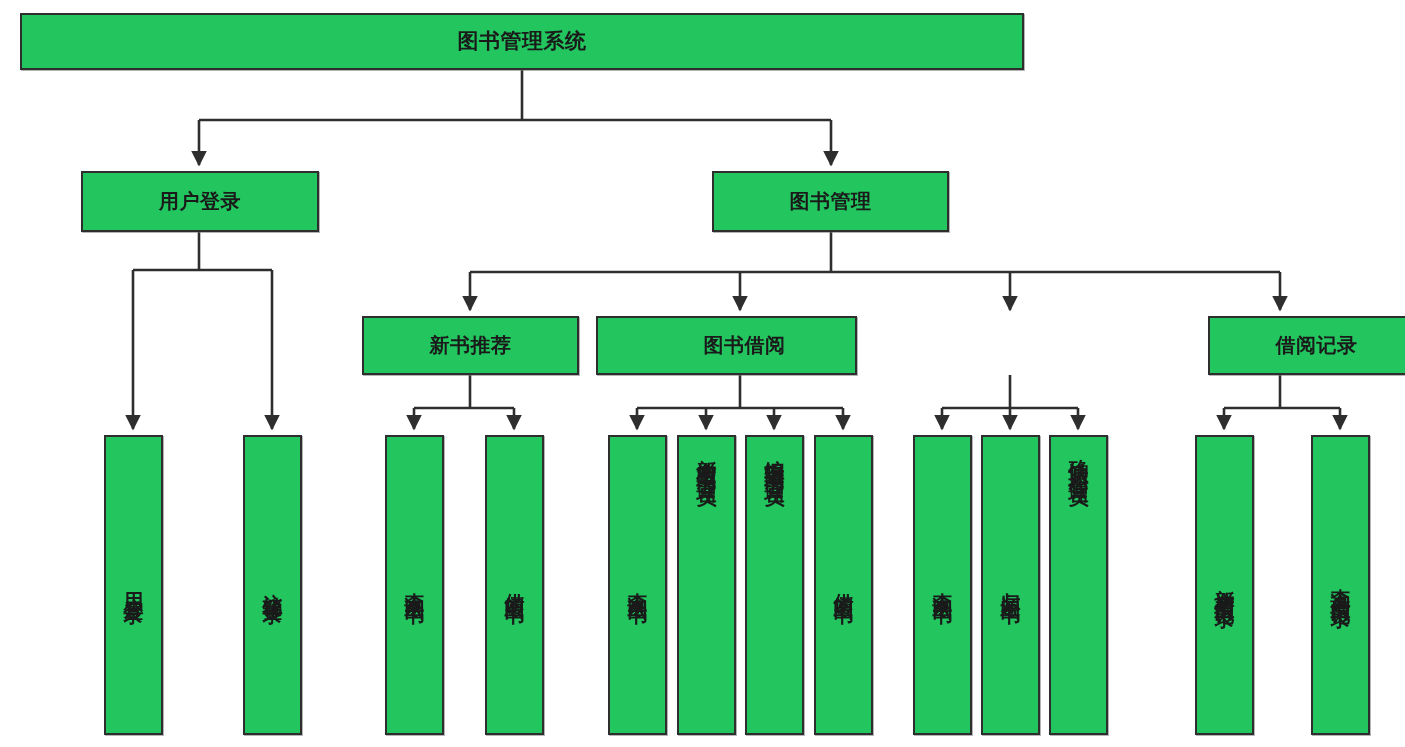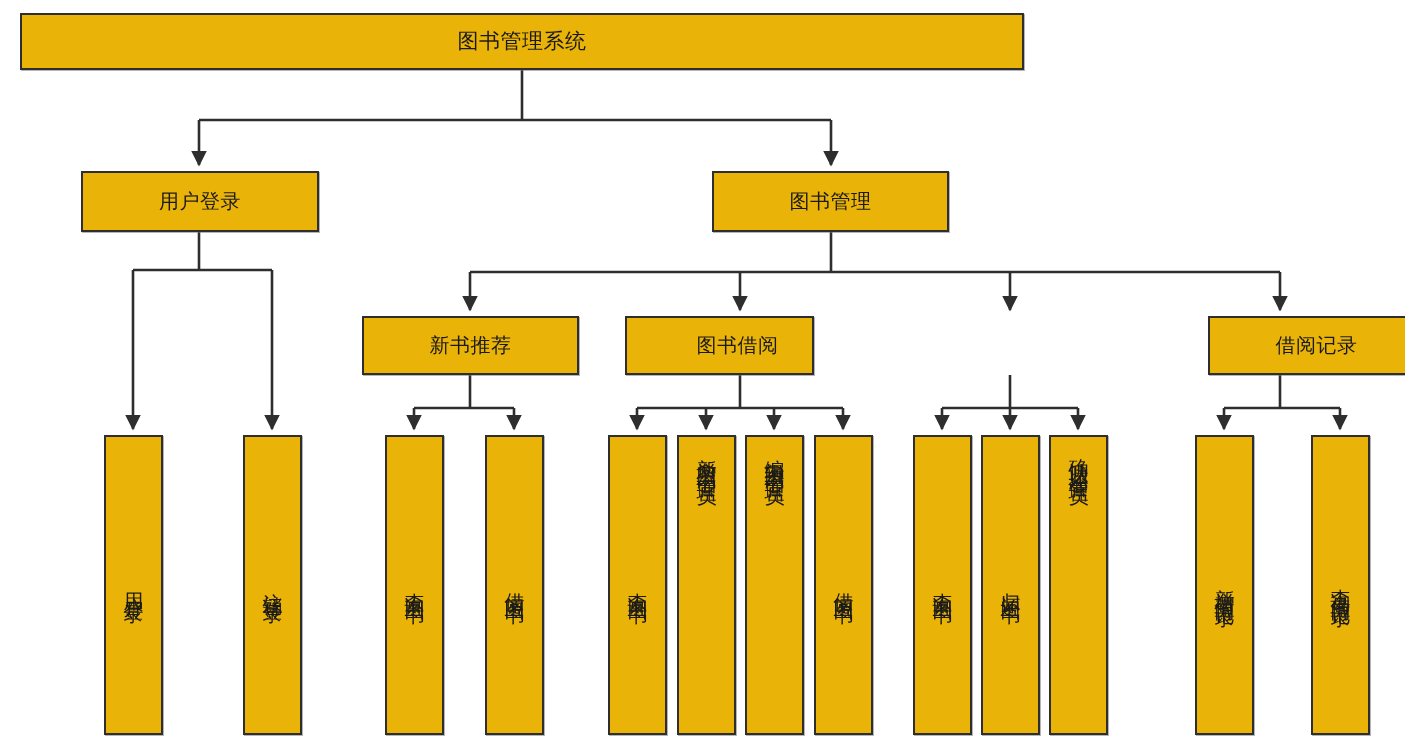--- a/index.html
+++ b/index.html
@@ -22,27 +22,28 @@
     position: absolute;
     left: 0;
     top: 0;
     width: 1405px;
     height: 747px;
     pointer-events: none;
   }
   .node {
     position: absolute;
     box-sizing: border-box;
-    background: #eab308;
+    background: #22c55e;
     border: 2px solid #2e2e2e;
     display: flex;
     align-items: center;
     justify-content: center;
     color: #1a1a1a;
     box-shadow: 1px 1px 0 rgba(120,120,120,0.55);
+    font-weight: bold;
   }
   .node .label {
     display: block;
     text-align: center;
     line-height: 1.18;
     letter-spacing: 0.5px;
   }
   
   .node.root {
     left: 20px;
@@ -59,21 +60,21 @@
   }
   .node.n-user-login  { left: 81px;  width: 238px; }
   .node.n-book-manage { left: 712px; width: 237px; }
   
   .node.lvl2 {
     top: 316px;
     height: 59px;
     font-size: 20px;
   }
   .node.n-new-book-rec { left: 362px;  width: 217px; }
-  .node.n-book-borrow  { left: 625px;  width: 189px; padding-left: 36px; }
+  .node.n-book-borrow  { left: 596px;  width: 261px; padding-left: 36px; }
   .node.n-current-lend { left: 902px;  width: 217px; }
   .node.n-lend-record  { left: 1208px; width: 217px; }
   
   .node.leaf {
     top: 435px;
     height: 300px;
     width: 59px;
     font-size: 20px;
     align-items: flex-start;
     justify-content: center;

